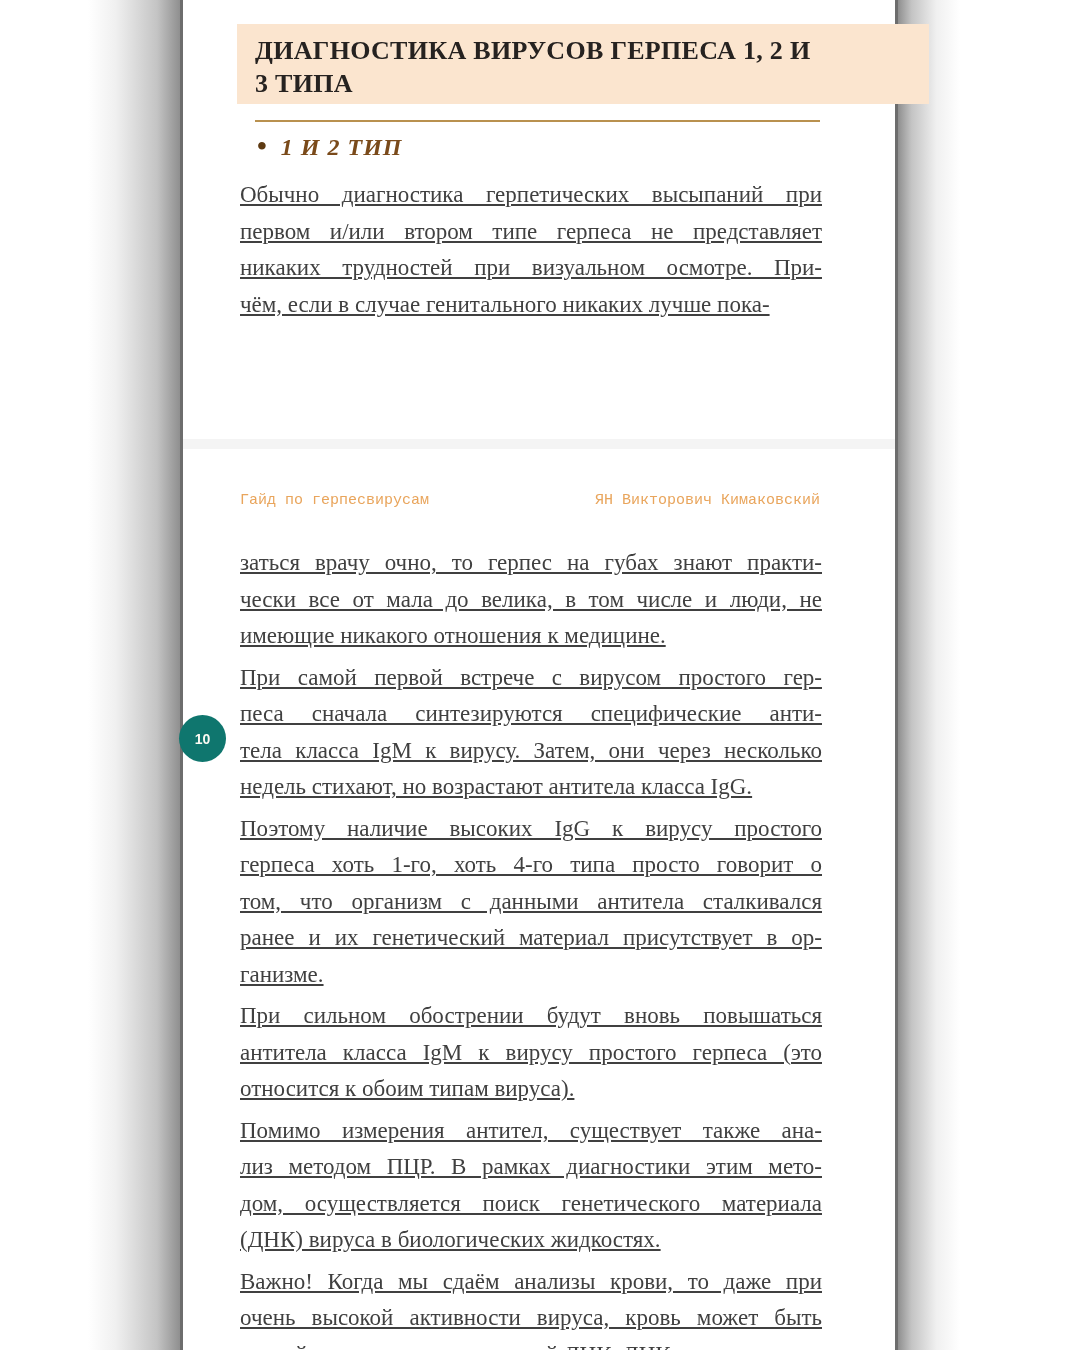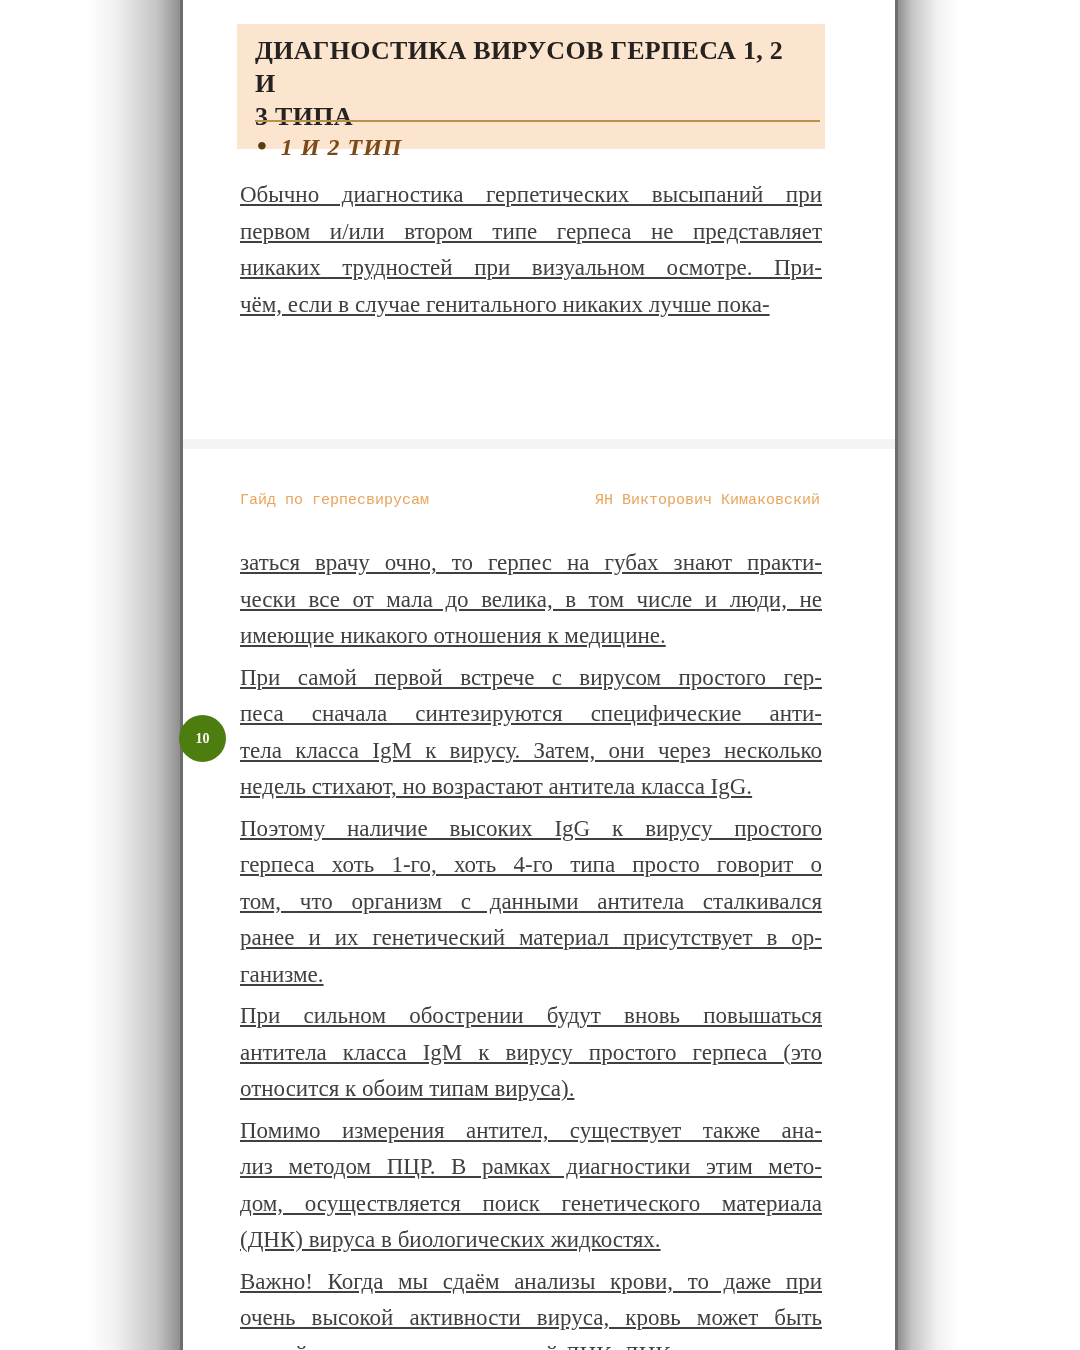--- a/index.html
+++ b/index.html
@@ -11,22 +11,22 @@
   .sheet{position:absolute;left:183px;top:0;width:712px;height:1350px;background:#ffffff;}
   .shadow-left{position:absolute;left:88px;top:0;width:92px;height:1350px;
     background:linear-gradient(to right,#ffffff 0%,#f0f0f0 30%,#c4c4c4 75%,#8f8f8f 100%);}
   .edge-left{position:absolute;left:180px;top:0;width:3px;height:1350px;background:#6d6d6d;}
   .edge-right{position:absolute;left:895px;top:0;width:3px;height:1350px;background:#6d6d6d;}
   .shadow-right{position:absolute;left:898px;top:0;width:62px;height:1350px;
     background:linear-gradient(to right,#8f8f8f 0%,#c4c4c4 22%,#f0f0f0 62%,#ffffff 100%);}
   .page-gap{position:absolute;left:183px;top:439px;width:712px;height:10px;background:#f4f4f4;}
 
   
-  .title-box{position:absolute;left:237px;top:24px;width:588px;box-sizing:border-box;
-    padding:10px 18px 16px 18px;background:#fbe5cf;}
+  .title-box{position:absolute;left:237px;top:24px;width:692px;box-sizing:border-box;
+    padding:10px 18px 4px 18px;background:#fbe5cf;}
   .title-line{font-weight:bold;font-size:26px;line-height:33px;color:#262220;letter-spacing:0.3px;}
   .rule{position:absolute;left:255px;top:120px;width:565px;height:2px;background:#b9914f;}
 
   .section-heading{position:absolute;left:257px;top:130px;width:560px;
     font-size:24px;font-weight:bold;font-style:italic;color:#7a4a1a;letter-spacing:1px;}
   .section-heading .bullet{font-style:normal;color:#5e3a12;font-size:28px;margin-right:13px;}
 
   
   .paras{position:absolute;width:582px;left:240px;}
   .paras-p1{top:177px;}
@@ -36,22 +36,22 @@
     text-align:justify;text-align-last:justify;text-decoration:underline;}
   .line.last{text-align-last:left;}
 
   
   .running-header{position:absolute;left:240px;top:492px;width:580px;display:flex;
     justify-content:space-between;font-family:Liberation Mono, monospace;
     font-size:15px;color:#e9a55c;}
 
   
   .page-badge{position:absolute;left:179px;top:715px;width:47px;height:47px;border-radius:50%;
-    background:#4d7c0f;display:flex;align-items:center;justify-content:center;
-    font-family:Liberation Serif, serif;font-size:14px;font-weight:bold;color:#fbfaf2;}
+    background:#0f766e;display:flex;align-items:center;justify-content:center;
+    font-family:Liberation Sans, sans-serif;font-size:14px;font-weight:bold;color:#fbfaf2;}
 </style>
 </head>
 <body>
 
 <div class="shadow-left"></div>
 <div class="edge-left"></div>
 <div class="sheet"></div>
 <div class="edge-right"></div>
 <div class="shadow-right"></div>
 

